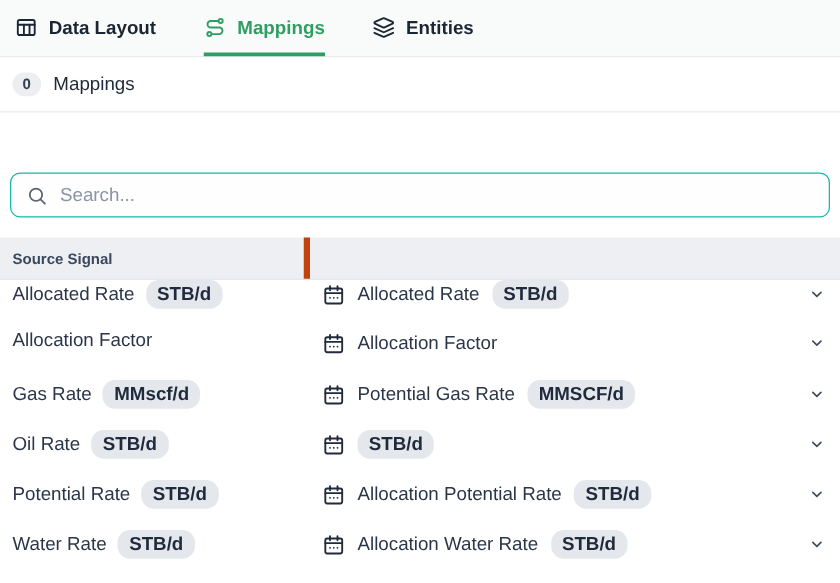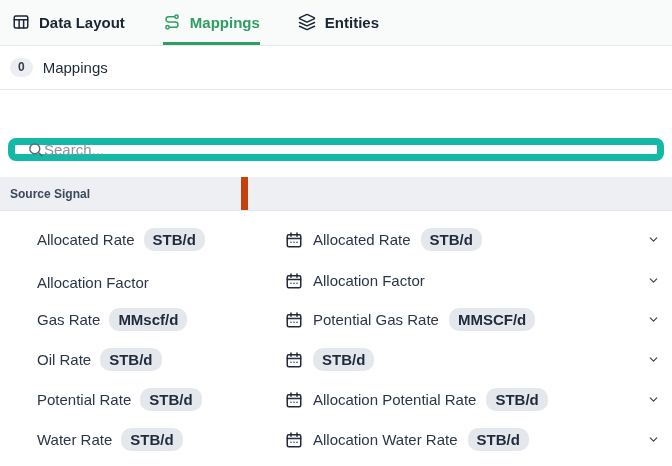--- a/index.html
+++ b/index.html
@@ -18,35 +18,35 @@
 
   
   .countrow { height:44px; background:#fff; border-bottom:1px solid #e7e9ec;
     display:flex; align-items:center; padding-left:10px; gap:10px; }
   .count-pill { background:#eceef1; color:#333d4d; font-size:12px; font-weight:700;
     border-radius:10px; padding:2px 8px; line-height:15px; }
   .count-title { font-size:15px; color:#1f2937; }
 
   
   .search-wrap { margin:48px 8px 16px 8px; }
-  .search-box { height:23px; border:7px solid #14b8a6; border-radius:8px; background:#fefefe;
-    display:flex; align-items:center; padding:0 12px; }
+  .search-box { height:36px; border:1px solid #14b8a6; border-radius:8px; background:#fefefe;
+    display:flex; align-items:center; padding:0 12px; gap:10px; }
   .search-box svg { stroke:#5b6573; flex:0 0 auto; }
   .search-box input { border:none; outline:none; background:transparent; flex:1;
     font-size:15px; color:#33404f; font-family:"Liberation Sans", sans-serif; }
   .search-box input::placeholder { color:#8a94a6; }
 
   
   .thead { height:34px; background:#edeff3; border-bottom:1px solid #e4e7ec;
     display:flex; align-items:center; font-size:12px; font-weight:700; color:#3c485c; }
-  .thead .c1 { width:248px; padding-left:10px; border-right:7px solid #c2410c;
+  .thead .c1 { width:248px; padding-left:10px; border-right:5px solid #c2410c;
     height:100%; display:flex; align-items:center; }
   .thead .c2 { flex:1; padding-left:10px; }
 
-  .row { height:40px; display:flex; align-items:flex-end; background:#fff;margin-left:27px; }
+  .row { height:40px; display:flex; align-items:flex-start; background:#fff; }
   .cell { display:flex; align-items:center; }
   .cell.src { width:248px; padding-left:10px; gap:9px; }
   .cell.sig { flex:1; padding-left:10px; padding-right:8px; gap:10px; }
   .lbl { font-size:15px; color:#2b3648; white-space:nowrap; }
   .badge { background:#e4e7ec; color:#1f2a3c; font-size:15px; font-weight:700;
     padding:3px 9px; border-radius:10px; white-space:nowrap; }
   .cal { display:flex; align-items:center; }
   .cal svg { stroke:#212b3b; }
   .chev { margin-left:auto; display:flex; align-items:center; cursor:pointer; padding:4px; }
   .chev svg { stroke:#3f4a5a; }

